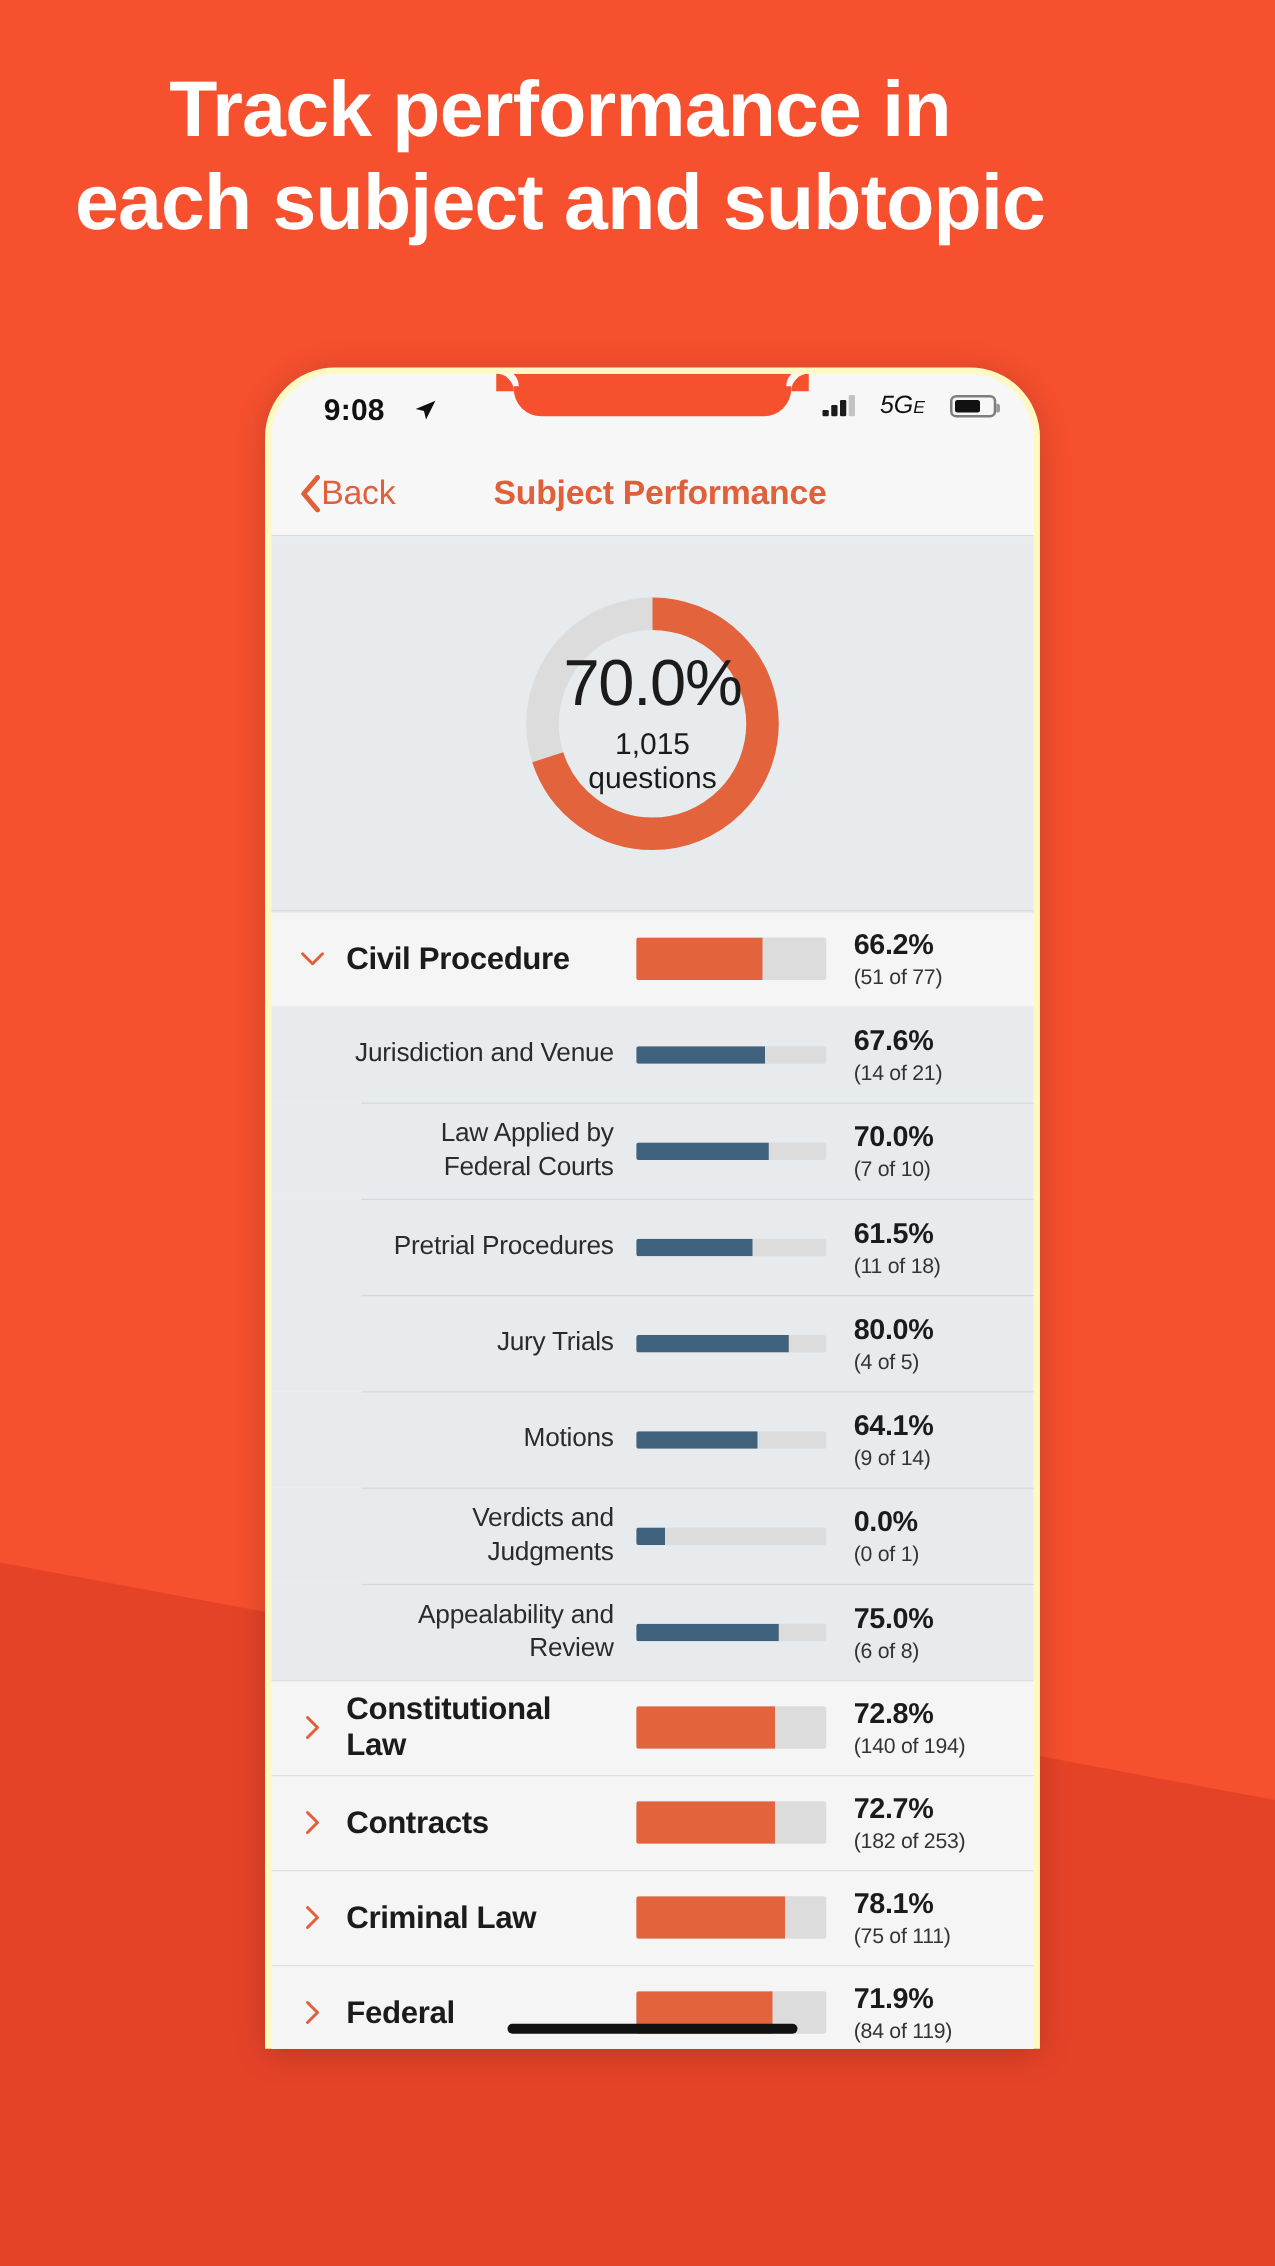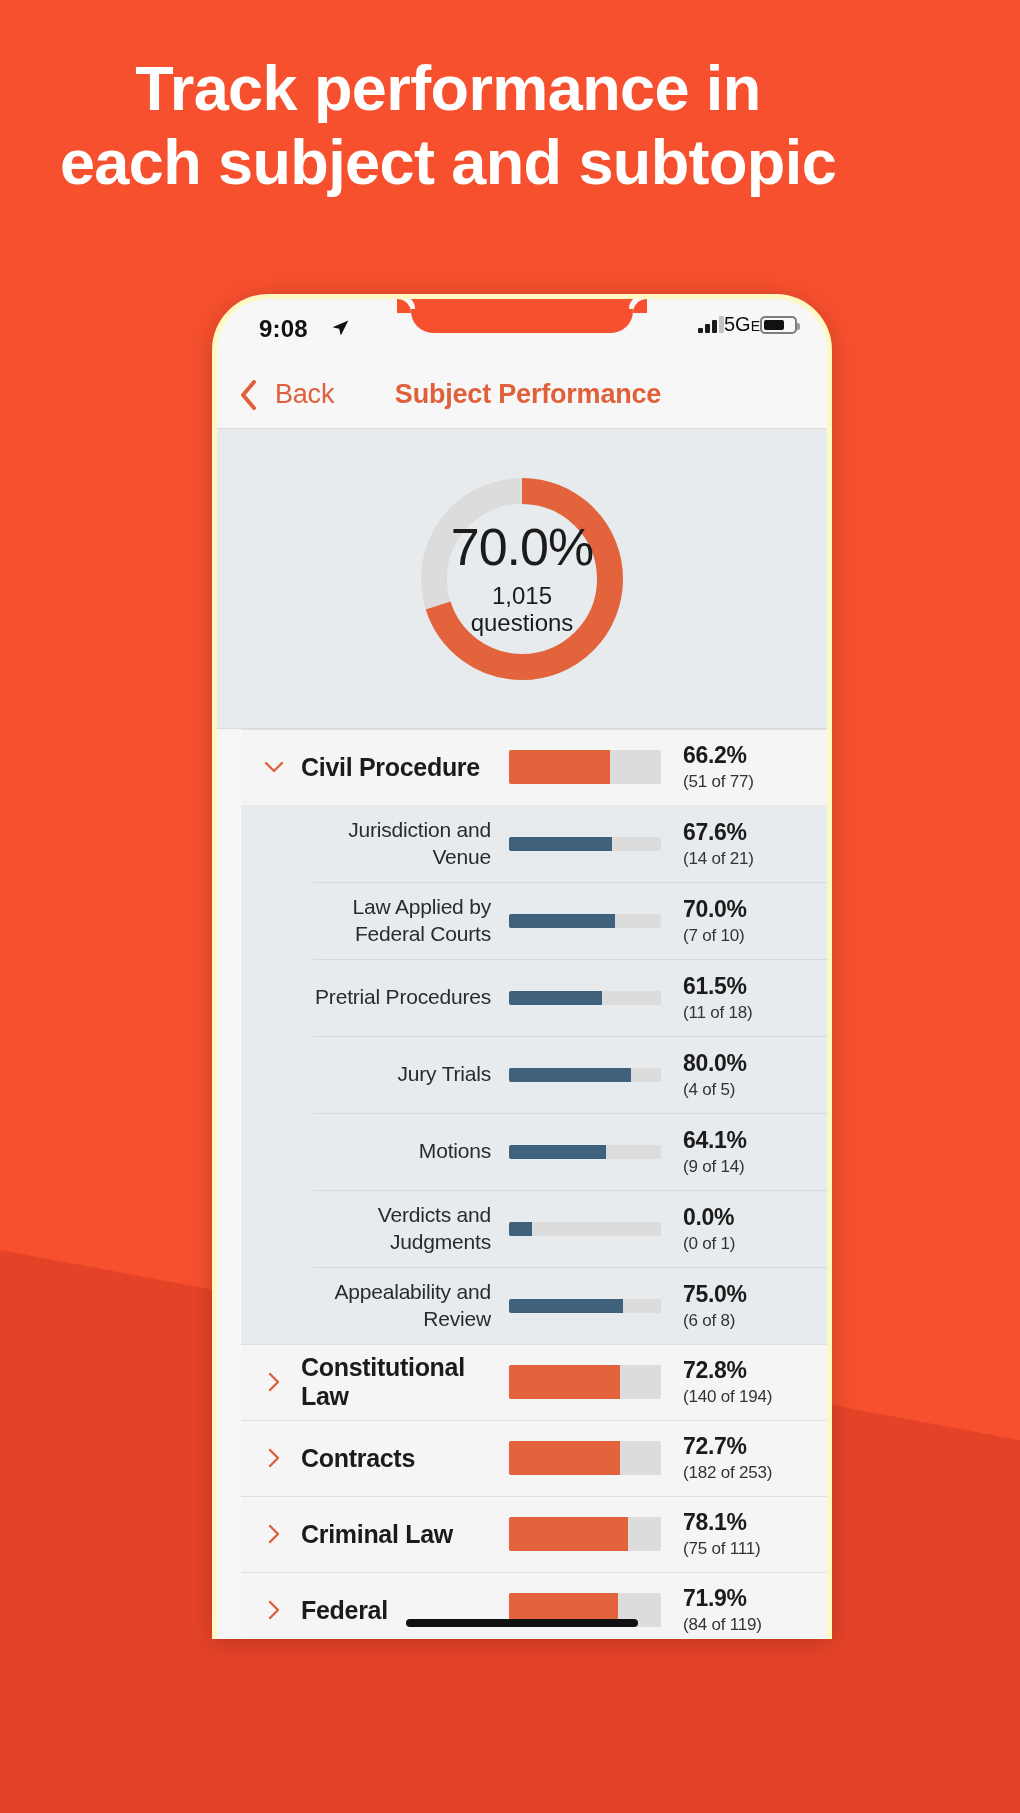--- a/index.html
+++ b/index.html
@@ -61,21 +61,21 @@
   }
   .notch::before,.notch::after{
     content:""; position:absolute; top:0; width:14px; height:14px;
     background:#F6502E;
   }
   .notch::before{ left:-14px; border-top-right-radius:14px; box-shadow:4px -4px 0 0 #F7F7F7; }
   .notch::after { right:-14px; border-top-left-radius:14px;  box-shadow:-4px -4px 0 0 #F7F7F7; }
 
   .sb-right{
     position:absolute; right:30px; top:14px;
-    display:flex; align-items:center; gap:0;
+    display:flex; align-items:center; gap:20px;font-style:italic;
   }
   .bars{ display:flex; align-items:flex-end; gap:2.5px; height:17px; }
   .bars i{ display:block; width:4.5px; background:#1b1b1b; border-radius:1px; }
   .bars i:nth-child(1){ height:5px; }
   .bars i:nth-child(2){ height:9px; }
   .bars i:nth-child(3){ height:13px; }
   .bars i:nth-child(4){ height:17px; background:#c3c3c3; }
   .net{ font-size:20px; font-weight:500; color:#111; letter-spacing:0; }
   .net small{ font-size:14px; }
   .batt{
@@ -88,21 +88,21 @@
     width:3px; height:7px; background:#9a9a9a; border-radius:0 2px 2px 0;
   }
 
   
   .navbar{
     position:relative; height:68px; background:#F7F7F7;
     border-bottom:1px solid #dcdcdc;
     display:flex; align-items:center;
   }
   .back{
-    display:flex; align-items:center; gap:18px;
+    display:flex; align-items:center; gap:0;
     margin-left:22px; color:#E0603A; cursor:pointer;
   }
   .back .chev{ width:18px; height:30px; }
   .back-label{ font-size:27px; letter-spacing:-0.2px; }
   .nav-title{
     position:absolute; left:12px; right:0; text-align:center;
     font-size:27px; font-weight:bold; color:#E0603A; letter-spacing:-0.2px;
     pointer-events:none;
   }
 
@@ -114,21 +114,21 @@
   }
   .donut-wrap{ position:relative; width:210px; height:210px; }
   .donut-center{
     position:absolute; inset:0; display:flex; flex-direction:column;
     align-items:center; justify-content:center; text-align:center;
   }
   .donut-pct{ font-size:52px; color:#1b1b1b; letter-spacing:-1px; line-height:1; }
   .donut-sub{ font-size:24px; color:#1b1b1b; line-height:1.12; margin-top:10px; }
 
   
-  .list{ background:#F7F7F7;margin-left:24px; }
+  .list{ background:#F7F7F7; }
   .row{
     display:flex; align-items:center;
     padding:0 22px; position:relative;
   }
   .row.subject{ background:#F5F5F5; min-height:76px; }
   .row.subtopic{ background:#E7EBEE; min-height:77px; }
   .row.subtopic + .row.subtopic::before{
     content:""; position:absolute; left:72px; right:0; top:0; height:1px;
     background:#d4d9dd;
   }

